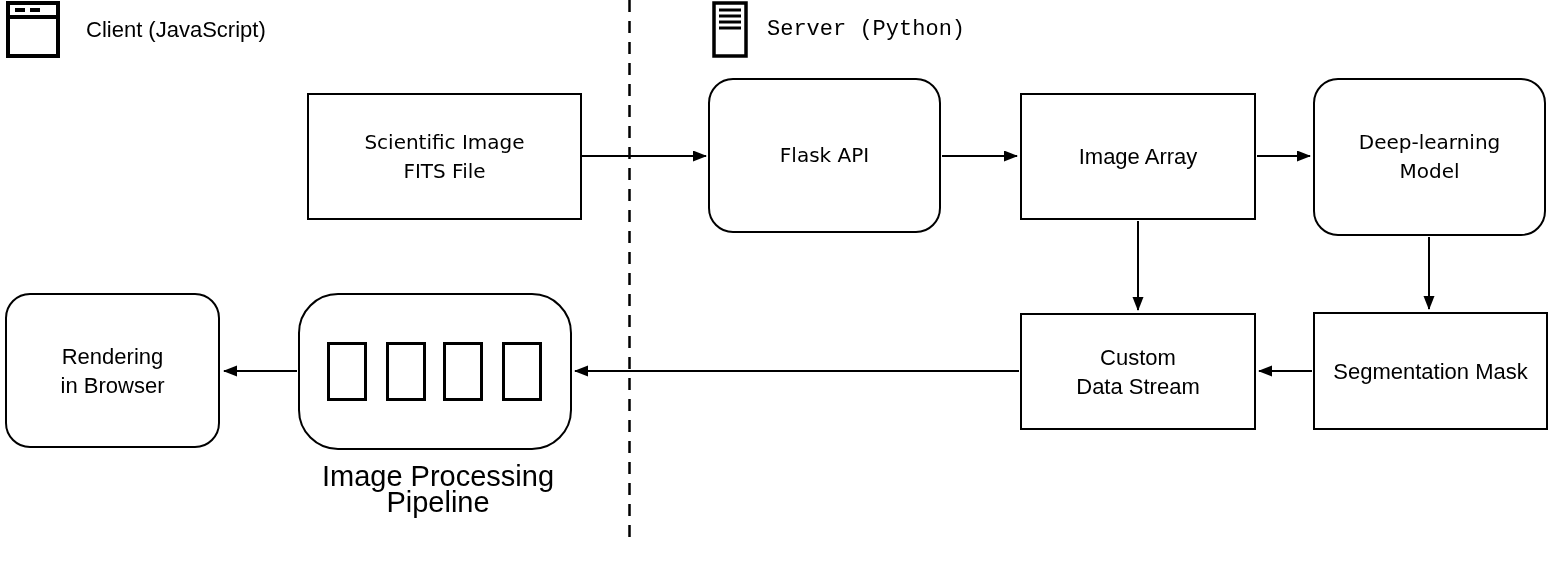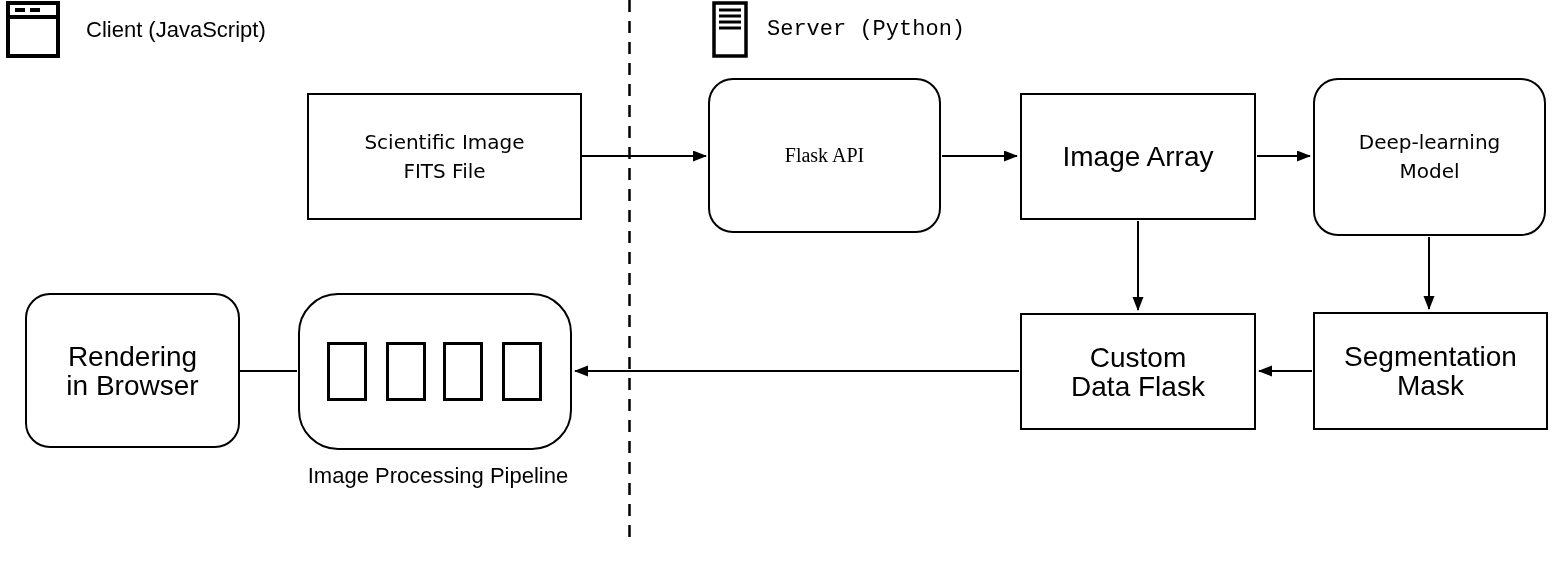--- a/index.html
+++ b/index.html
@@ -25,42 +25,42 @@
     background: #ffffff;
     display: flex;
     flex-direction: column;
     align-items: center;
     justify-content: center;
     text-align: center;
     line-height: 29px;
   }
   .node.rounded { border-radius: 25px; }
   .font-dejavu { font-family: "DejaVu Sans", sans-serif; font-size: 20px; }
-  .font-sans   { font-family: "Liberation Sans", sans-serif; font-size: 28px; text-align: center; }
+  .font-sans   { font-family: "Liberation Sans", sans-serif; font-size: 22px; text-align: center; }
   .lane-label {
     position: absolute;
     font-size: 22px;
     line-height: 28px;
     white-space: nowrap;
   }
   .lane-icon { position: absolute; }
   .pipeline-container { position: absolute; box-sizing: border-box;
     border: 2px solid #000000; border-radius: 40px; background: #ffffff; }
   .stage {
     position: absolute;
     box-sizing: border-box;
     width: 40px; height: 59px;
     border: 3px solid #000000;
     background: #ffffff;
   }
   .pipeline-caption {
     position: absolute;
     left: 268px; top: 463px; width: 340px;
     text-align: center;
-    font-size: 22px;
+    font-size: 29px;
     line-height: 26px;
   }
 </style>
 </head>
 <body>
 
 <div class="canvas">
 
   <svg class="connectors" width="1555" height="574" viewBox="0 0 1555 574" xmlns="http://www.w3.org/2000/svg">
     <defs>
@@ -114,43 +114,43 @@
       <line x1="7" y1="27" x2="29" y2="27" stroke="#000000" stroke-width="3"></line>
     </svg>
   </span>
   <span class="lane-label" style="left:767px; top:16px;font-family:Liberation Mono, monospace;">Server (Python)</span>
 
   <div class="node font-dejavu" style="left:307px; top:93px; width:275px; height:127px;">
     <span>Scientific Image</span>
     <span>FITS File</span>
   </div>
 
-  <div class="node rounded font-dejavu" style="left:708px; top:78px; width:233px; height:155px;font-family:Liberation Serif, serif;">
+  <div class="node rounded font-dejavu" style="left:708px; top:78px; width:233px; height:155px;">
     <span>Flask API</span>
   </div>
 
   <div class="node font-sans" style="left:1020px; top:93px; width:236px; height:127px;">
     <span>Image Array</span>
   </div>
 
   <div class="node rounded font-dejavu" style="left:1313px; top:78px; width:233px; height:158px;text-align:center;">
     <span>Deep-learning</span>
     <span>Model</span>
   </div>
 
   <div class="node font-sans" style="left:1020px; top:313px; width:236px; height:117px;">
     <span>Custom</span>
-    <span>Data Flask</span>
+    <span>Data Stream</span>
   </div>
 
   <div class="node font-sans" style="left:1313px; top:312px; width:235px; height:118px;">
     <span>Segmentation Mask</span>
   </div>
 
-  <div class="node rounded font-sans" style="left:5px; top:293px; width:215px; height:155px;margin-left:20px;">
+  <div class="node rounded font-sans" style="left:5px; top:293px; width:215px; height:155px;">
     <span>Rendering</span>
     <span>in Browser</span>
   </div>
 
   <div class="pipeline-container" style="left:298px; top:293px; width:274px; height:157px;"></div>
   <div class="stage" style="left:327px; top:342px;"></div>
   <div class="stage" style="left:386px; top:342px;"></div>
   <div class="stage" style="left:443px; top:342px;"></div>
   <div class="stage" style="left:502px; top:342px;"></div>
 

